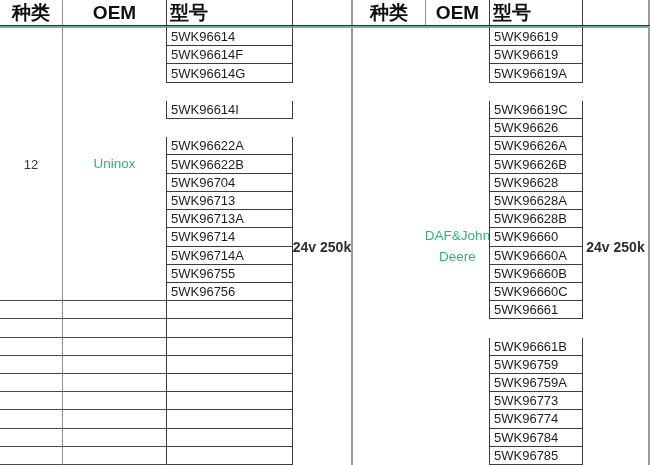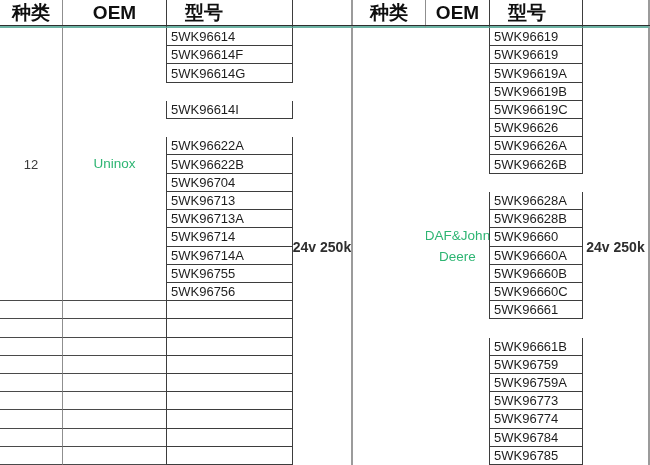--- a/index.html
+++ b/index.html
@@ -17,21 +17,21 @@
     background:#fff;
     display:grid;
     grid-template-columns:62px 104px 127px 60px 73px 63px 94px 67px;
     grid-template-rows:28px repeat(24,1fr);
     font-family:"Liberation Sans","DejaVu Sans",sans-serif;
     box-sizing:border-box;
   }
   .c{display:flex;align-items:center;background:transparent;overflow:hidden;box-sizing:border-box;}
   .ctr{justify-content:center;}
   .hd{font-weight:bold;font-size:19px;color:#0f0f0f;border-bottom:2px solid var(--teal);}
-  .hdpad{padding-left:18px;}
+  .hdpad{padding-left:3px;}
   .m{font-size:13px;color:#1d1d1d;padding-left:4px;
      border-left:1px solid var(--dk);border-right:1px solid var(--dk);border-bottom:1px solid var(--dk);}
   .e1{border-bottom:1px solid var(--row);}
   .e2{border-left:1px solid var(--gy);border-bottom:1px solid var(--row);}
   .e3{border-left:1px solid var(--dk);border-right:1px solid var(--dk);border-bottom:1px solid var(--dk);}
   .num{font-size:13px;color:#3a3a3a;}
   .grn{color:var(--green);font-size:13.5px;text-align:center;line-height:1.5;}
   .spec{font-weight:bold;font-size:14px;color:#2e2e2e;white-space:nowrap;}
   .bL-gy{border-left:1px solid var(--gy);}
   .bL-dk{border-left:1px solid var(--dk);}
@@ -102,25 +102,25 @@
   <div class="c e3" style="grid-area:25/3"></div>
 
   <div class="c ctr spec bR-sep" style="grid-area:2/4/26/5">24v 250k</div>
 
 
   <div class="c ctr grn" style="grid-area:2/6/26/7;padding:0 1px">DAF&amp;John Deere</div>
 
   <div class="c m" style="grid-area:2/7">5WK96619</div>
   <div class="c m" style="grid-area:3/7">5WK96619</div>
   <div class="c m" style="grid-area:4/7">5WK96619A</div>
-  <div class="c m" style="grid-area:5/7">5WK96619B</div>
   <div class="c m" style="grid-area:6/7">5WK96619C</div>
   <div class="c m" style="grid-area:7/7">5WK96626</div>
   <div class="c m" style="grid-area:8/7">5WK96626A</div>
   <div class="c m" style="grid-area:9/7">5WK96626B</div>
+  <div class="c m" style="grid-area:10/7">5WK96628</div>
   <div class="c m" style="grid-area:11/7">5WK96628A</div>
   <div class="c m" style="grid-area:12/7">5WK96628B</div>
   <div class="c m" style="grid-area:13/7">5WK96660</div>
   <div class="c m" style="grid-area:14/7">5WK96660A</div>
   <div class="c m" style="grid-area:15/7">5WK96660B</div>
   <div class="c m" style="grid-area:16/7">5WK96660C</div>
   <div class="c m" style="grid-area:17/7">5WK96661</div>
   <div class="c m" style="grid-area:19/7">5WK96661B</div>
   <div class="c m" style="grid-area:20/7">5WK96759</div>
   <div class="c m" style="grid-area:21/7">5WK96759A</div>

